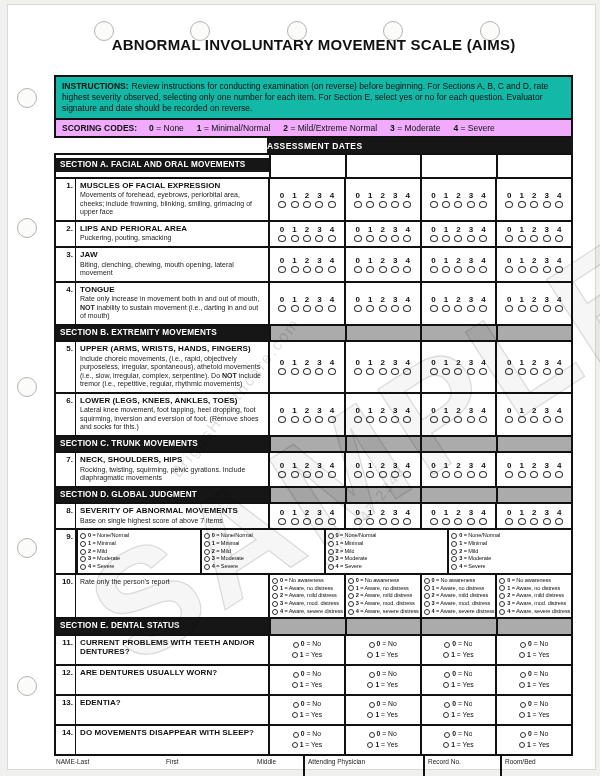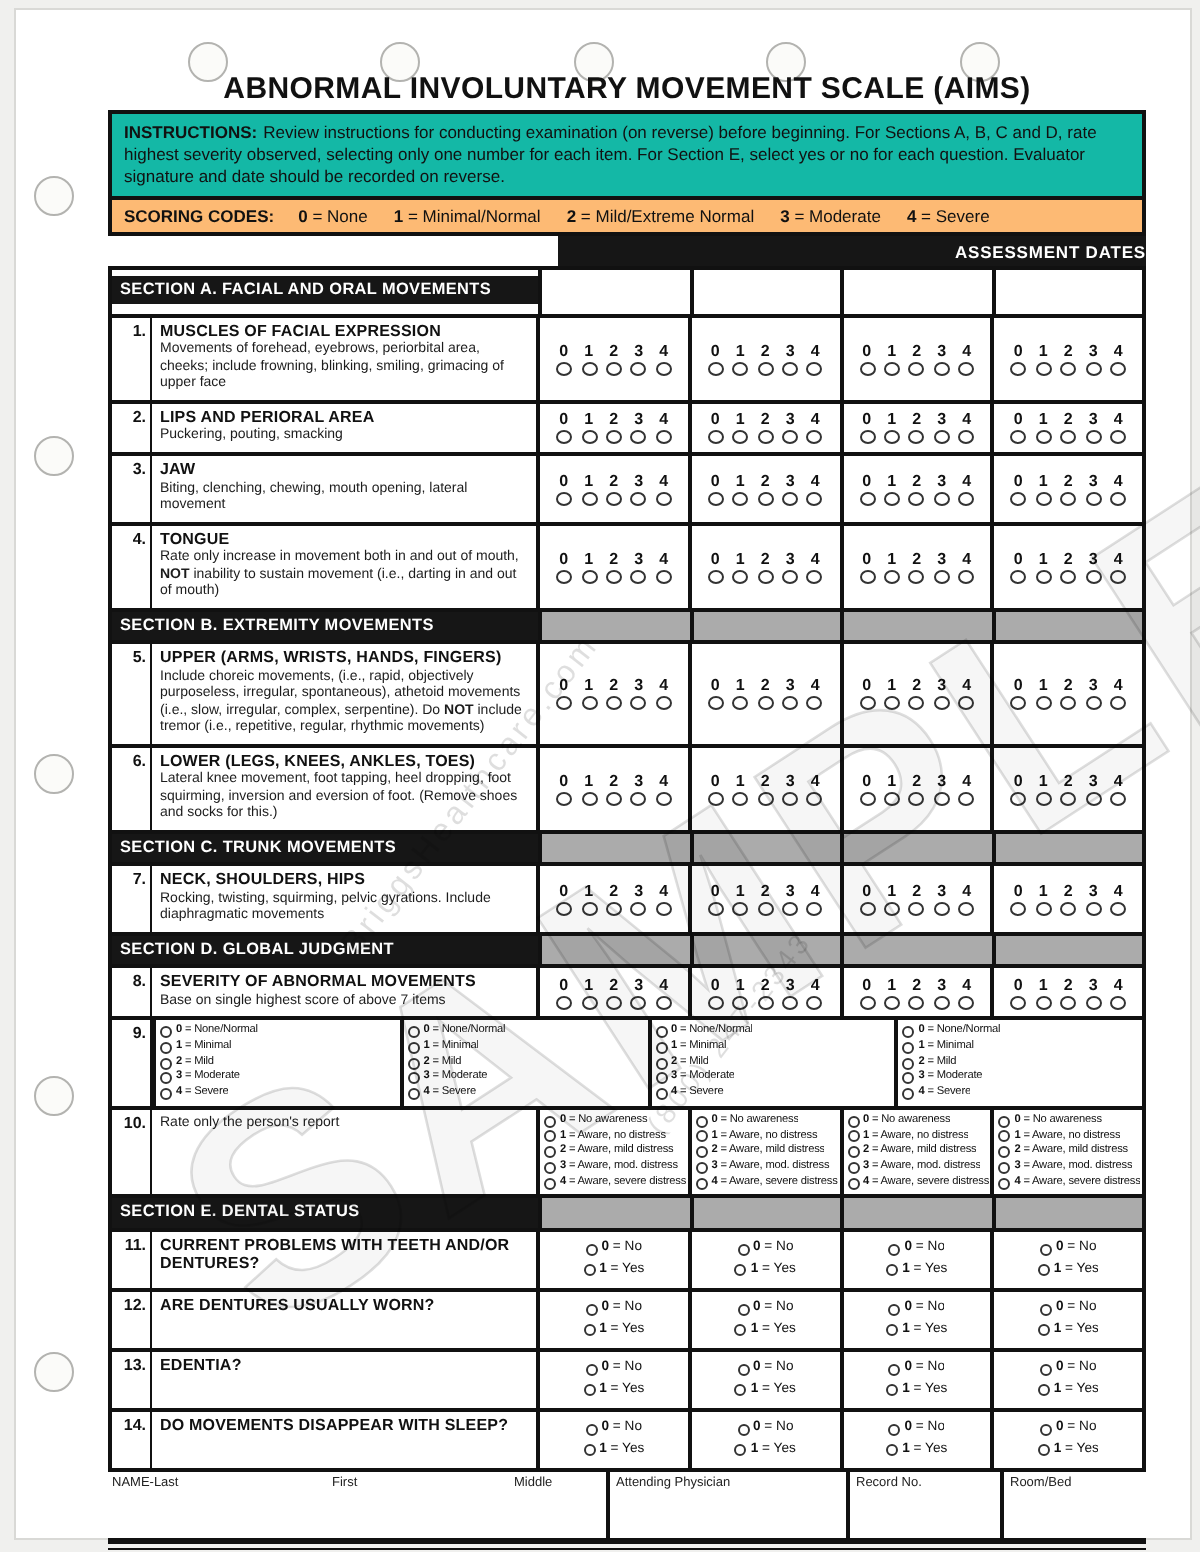--- a/index.html
+++ b/index.html
@@ -16,39 +16,39 @@
     background:#ffffff; border:1px solid #d9d9d6;
   }
   .hole {
     position:absolute; width:20px; height:20px; border-radius:50%;
     background:#fbfbf9; border:1px solid #b3b3b0;
   }
   
   .content { position:absolute; left:54px; top:36px; width:519px; }
   .title {
     font-size:15px; font-weight:bold; text-align:center; letter-spacing:.2px;
-    margin-bottom:2px; color:#111;
+    margin-bottom:22px; color:#111;
   }
   .instructions-box { border:2px solid #111; }
   .instructions {
     background:#14b8a6; padding:4px 6px; font-size:8.5px; line-height:1.3;
   }
   .instructions b { margin-right:3px; }
   .scoring {
-    border-top:2px solid #111; background:#fdba74; padding:3px 6px;
+    border-top:2px solid #111; background:#f0abfc; padding:3px 6px;
     font-size:8.5px; display:flex; align-items:center;
   }
   .scoring .slabel { font-weight:bold; margin-right:12px; }
   .scoring .code { margin-right:13px; white-space:nowrap; }
   .scoring .code b { font-weight:bold; }
   .assess-row { display:flex; }
   .assess-spacer { width:213px; }
   .assess-bar {
     flex:1; background:#161616; color:#fff; font-size:8.5px; font-weight:bold;
-    text-align:right; padding:2.5px 0 2px; letter-spacing:.4px;margin-left:12px;
+    text-align:left; padding:2.5px 0 2px; letter-spacing:.4px;
   }
   
   .table { border:2px solid #111; border-top:none; }
   .row { display:flex; }
   .row + .row { border-top:2px solid #111; }
   .row.dates { border-top:2px solid #111; min-height:24px; }
   .dates-left { width:213px; flex:none; }
   .secbar {
     background:#161616; color:#fff; font-size:8.2px; font-weight:bold;
     padding:2px 0 2px 4px; letter-spacing:.2px; line-height:1.25;

